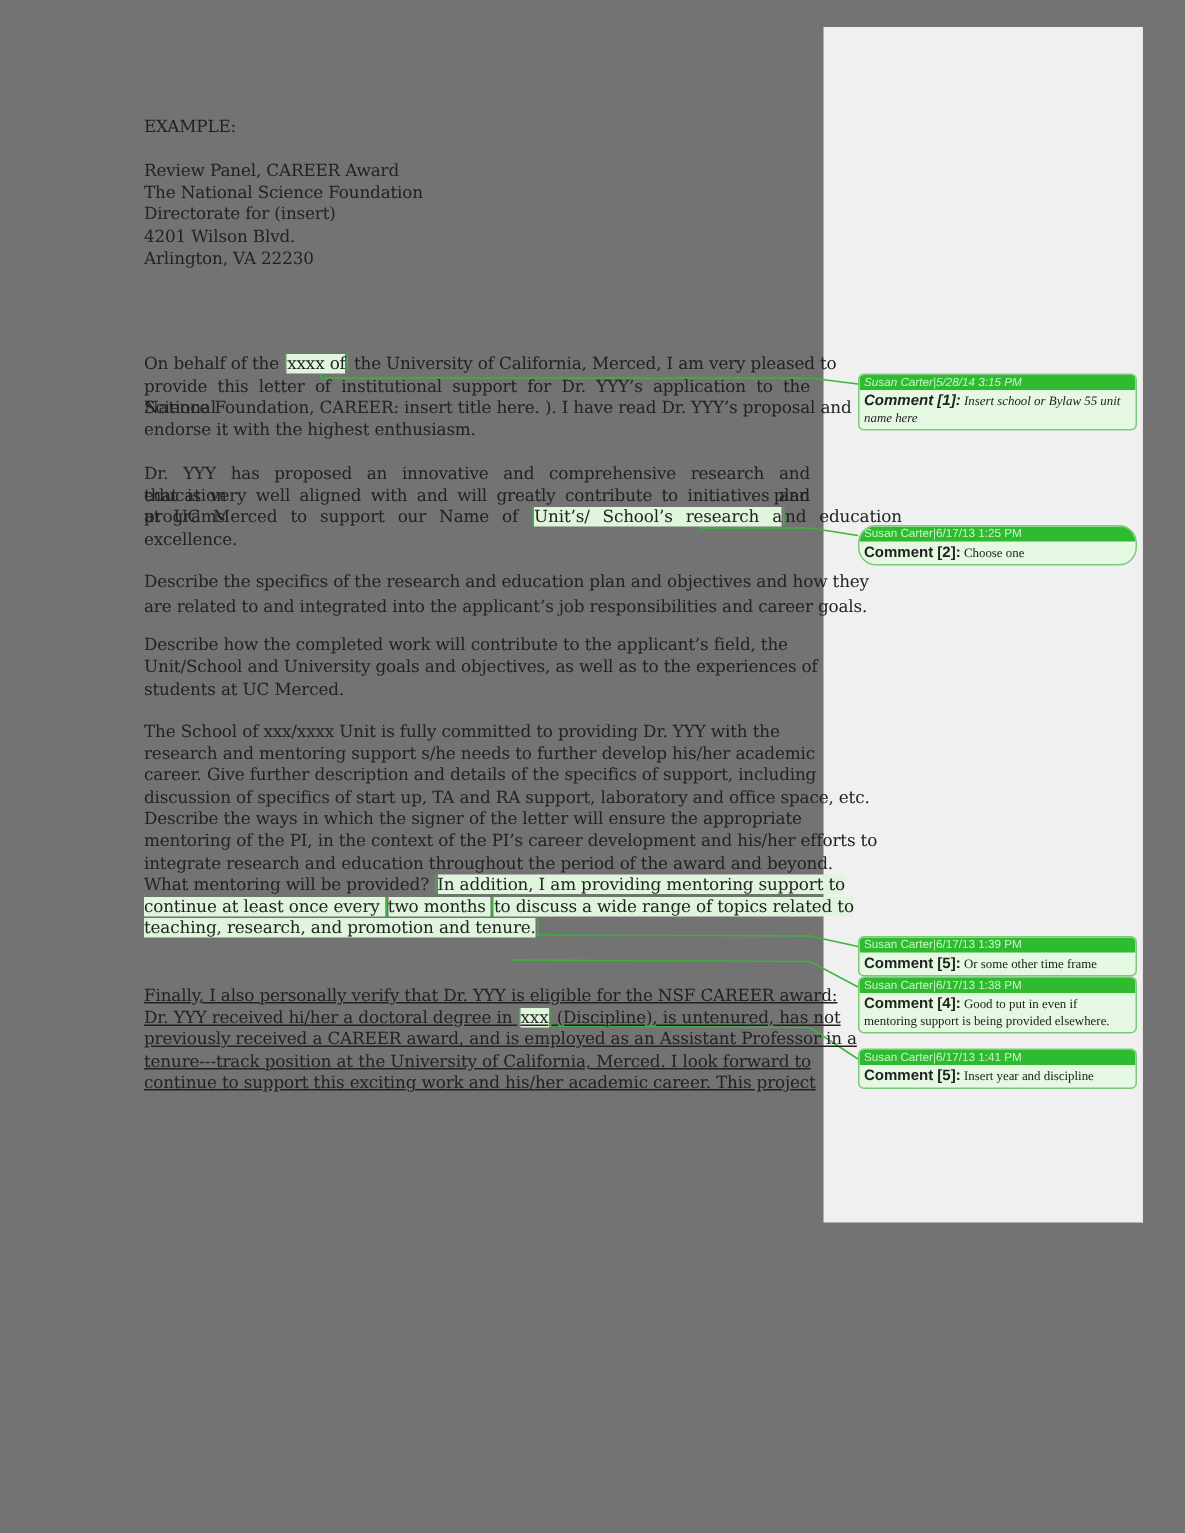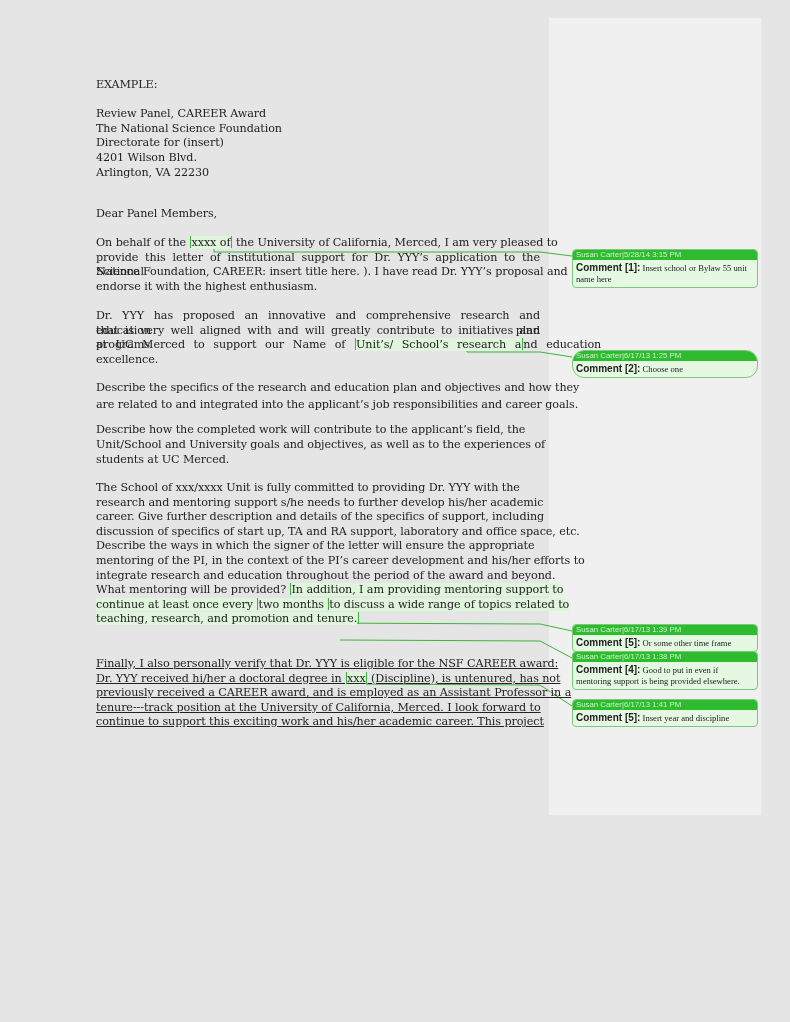--- a/index.html
+++ b/index.html
@@ -1,17 +1,17 @@
 <!DOCTYPE html>
 <html><head>
 <meta charset="utf-8">
 <style>
   html, body { margin: 0; padding: 0; background: #ffffff; }
   body { width: 790px; height: 1022px; position: relative; overflow: hidden; font-family: "DejaVu Serif", "Liberation Serif", serif; }
-  .page { position: absolute; left: 0; top: 0; width: 790px; height: 1022px; background: #e5e5e5; }
+  .page { position: absolute; left: 0; top: 0; width: 790px; height: 1022px; background: #737373; }
   .margin-pane { position: absolute; left: 549px; top: 18px; width: 212px; height: 797px; background: #f0f0f0; border-right: 1px solid #e8e8e8; }
   .body-text { position: absolute; left: 96px; width: 444px; font-size: 11.2px; line-height: 14.6px; color: #222; letter-spacing: -0.1px; }
   .line { white-space: nowrap; height: 14.6px; }
   .justify { text-align: justify; text-align-last: justify; white-space: normal; }
   .it { }
   .hl { background: #dff5dc; }
   .caret { display: inline-block; width: 1px; height: 12px; background: #3cb43c; vertical-align: -2px; margin: 0 0.5px; }
   .comment { position: absolute; left: 572px; width: 184px; background: #e4f8e2; border: 1px solid #7cc97a; border-radius: 4px; font-family: "Liberation Serif", serif; font-size: 8.6px; color: #222; overflow: hidden; }
   .comment .head { background: #2fbb2f; color: #c9f3c9; font-family: "Liberation Sans", sans-serif; font-size: 7.8px; height: 10px; line-height: 10px; padding-left: 3px; border-radius: 3px 3px 0 0; }
   .comment .txt { padding: 2px 3px 2px 3px; line-height: 11px; }
@@ -36,23 +36,20 @@
   <div class="body-text" style="top:78px;">
     <div class="line">EXAMPLE:</div>
     <div class="line"></div>
     <div class="line">Review Panel, CAREER Award</div>
     <div class="line">The National Science Foundation</div>
     <div class="line">Directorate for (insert)</div>
     <div class="line">4201 Wilson Blvd.</div>
     <div class="line">Arlington, VA 22230</div>
   </div>
 
-  <div class="body-text" style="top:207px;">
-    <div class="line">Dear Panel Members,</div>
-  </div>
 
   <div class="body-text" style="top:236px;">
     <div class="line"><span>On behalf of the </span><span class="caret"></span><span class="hl">xxxx of</span><span class="caret"></span><span> the University of California, Merced, I am very pleased to</span></div>
     <div class="line justify">provide this letter of institutional support for Dr. YYY’s application to the National</div>
     <div class="line"><span>Science Foundation, </span><span class="it">CAREER: insert title here. )</span><span>. I have read Dr. YYY’s proposal and</span></div>
     <div class="line">endorse it with the highest enthusiasm.</div>
   </div>
 
   <div class="body-text" style="top:309px;">
     <div class="line justify">Dr. YYY has proposed an innovative and comprehensive research and education plan</div>
@@ -86,21 +83,21 @@
   </div>
 
   <div class="body-text" style="top:657px;text-decoration:underline;">
     <div class="line">Finally, I also personally verify that Dr. YYY is eligible for the NSF CAREER award:</div>
     <div class="line"><span>Dr. YYY received hi/her a doctoral degree in </span><span class="caret"></span><span class="hl">xxx</span><span class="caret"></span><span> (Discipline), is untenured, has not</span></div>
     <div class="line">previously received a CAREER award, and is employed as an Assistant Professor in a</div>
     <div class="line">tenure---track position at the University of California, Merced. I look forward to</div>
     <div class="line">continue to support this exciting work and his/her academic career. This project</div>
   </div>
 
-  <div class="comment" style="top:249px;">
+  <div class="comment" style="top:249px;font-style:italic;">
     <div class="head">Susan Carter|5/28/14 3:15 PM</div>
     <div class="txt"><span class="lbl">Comment [1]:</span><span> Insert school or Bylaw 55 unit name here</span></div>
   </div>
 
   <div class="comment" style="top:350px;border-radius:12px;">
     <div class="head">Susan Carter|6/17/13 1:25 PM</div>
     <div class="txt"><span class="lbl">Comment [2]:</span><span> Choose one</span></div>
   </div>
 
   <div class="comment" style="top:624px;">

